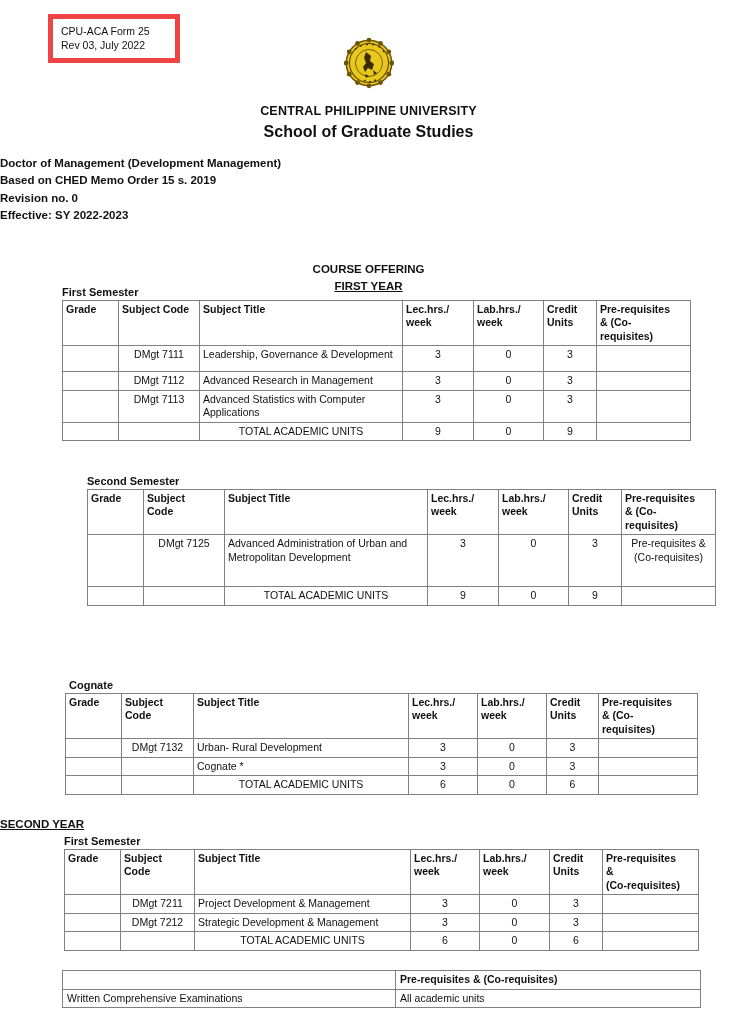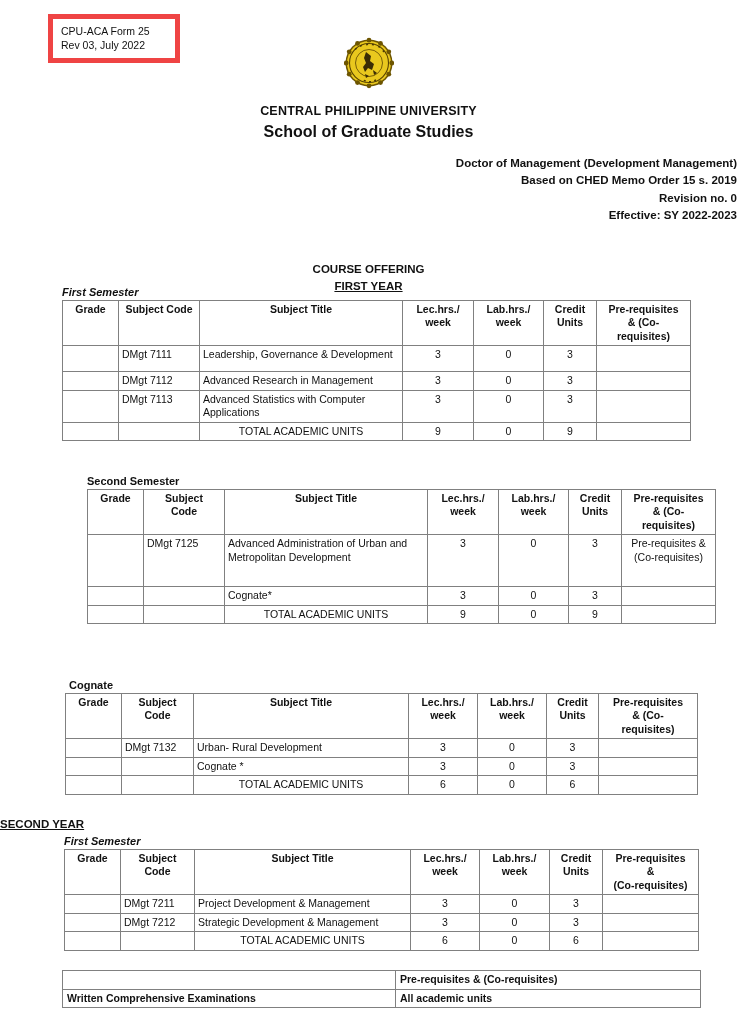--- a/index.html
+++ b/index.html
@@ -55,21 +55,21 @@
   .header .sgs {
     font-size: 16px;
     font-weight: bold;
     line-height: 1.45;
   }
   .prog-block {
     position: absolute;
     left: 0;
     top: 155px;
     width: 737px;
-    text-align: right;
+    text-align: left;
     font-size: 11.5px;
     font-weight: bold;
     line-height: 1.52;
   }
   .offering {
     position: absolute;
     left: 0;
     top: 245px;
     width: 737px;
     text-align: center;
@@ -86,44 +86,44 @@
     font-weight: bold;
     text-decoration: underline;
   }
 
   
   .sec-label {
     font-size: 11px;
     font-weight: bold;
     margin-bottom: 2px;
   }
-  .sec-label.ital { font-style: italic; }
+  .sec-label.ital { }
 
   
   .blk { position: absolute; }
 
   table.courses {
     border-collapse: collapse;
     table-layout: fixed;
     font-size: 10.5px;
   }
   table.courses td, table.courses th {
     border: 1px solid #808080;
     padding: 2px 3px;
     vertical-align: top;
     line-height: 1.28;
     font-weight: normal;
   }
   table.courses thead th {
-    text-align: center;
+    text-align: left;
     font-weight: bold;
     vertical-align: top;
     font-size: 10.5px;
   }
-  td.r { text-align: left; }
+  td.r { text-align: center; }
   td.l { text-align: left; }
   td.b, th.b { font-weight: bold; }
   td.total {
     text-align: center;
     font-weight: bold;
   }
   td.num { text-align: center; }
   .prereq-cell {
     text-align: center;
     font-weight: bold;
@@ -135,21 +135,20 @@
   table.bottom {
     border-collapse: collapse;
     table-layout: fixed;
     font-size: 10.5px;
   }
   table.bottom td {
     border: 1px solid #808080;
     padding: 2px 4px;
     line-height: 1.3;
     vertical-align: top;
-    font-weight: bold;
   }
   table.bottom td.hd { font-weight: bold; }
 </style>
 </head>
 <body>
 
 <div class="form-box">
   <div>CPU-ACA Form 25</div>
   <div>Rev 03, July 2022</div>
 </div>
@@ -334,29 +333,20 @@
         <td></td>
         <td class="r">DMgt 7125</td>
         <td class="l">Advanced Administration of Urban and Metropolitan Development</td>
         <td class="num">3</td>
         <td class="num">0</td>
         <td class="num">3</td>
         <td class="prereq-cell">Pre-requisites &amp;  (Co-requisites)</td>
       </tr>
       <tr>
         <td></td>
-        <td class="r"></td>
-        <td class="l">Cognate*</td>
-        <td class="num">3</td>
-        <td class="num">0</td>
-        <td class="num">3</td>
-        <td class="prereq-cell"></td>
-      </tr>
-      <tr>
-        <td></td>
         <td></td>
         <td class="total">TOTAL ACADEMIC UNITS</td>
         <td class="num b">9</td>
         <td class="num b">0</td>
         <td class="num b">9</td>
         <td></td>
       </tr>
     </tbody>
   </table>
 </div>

